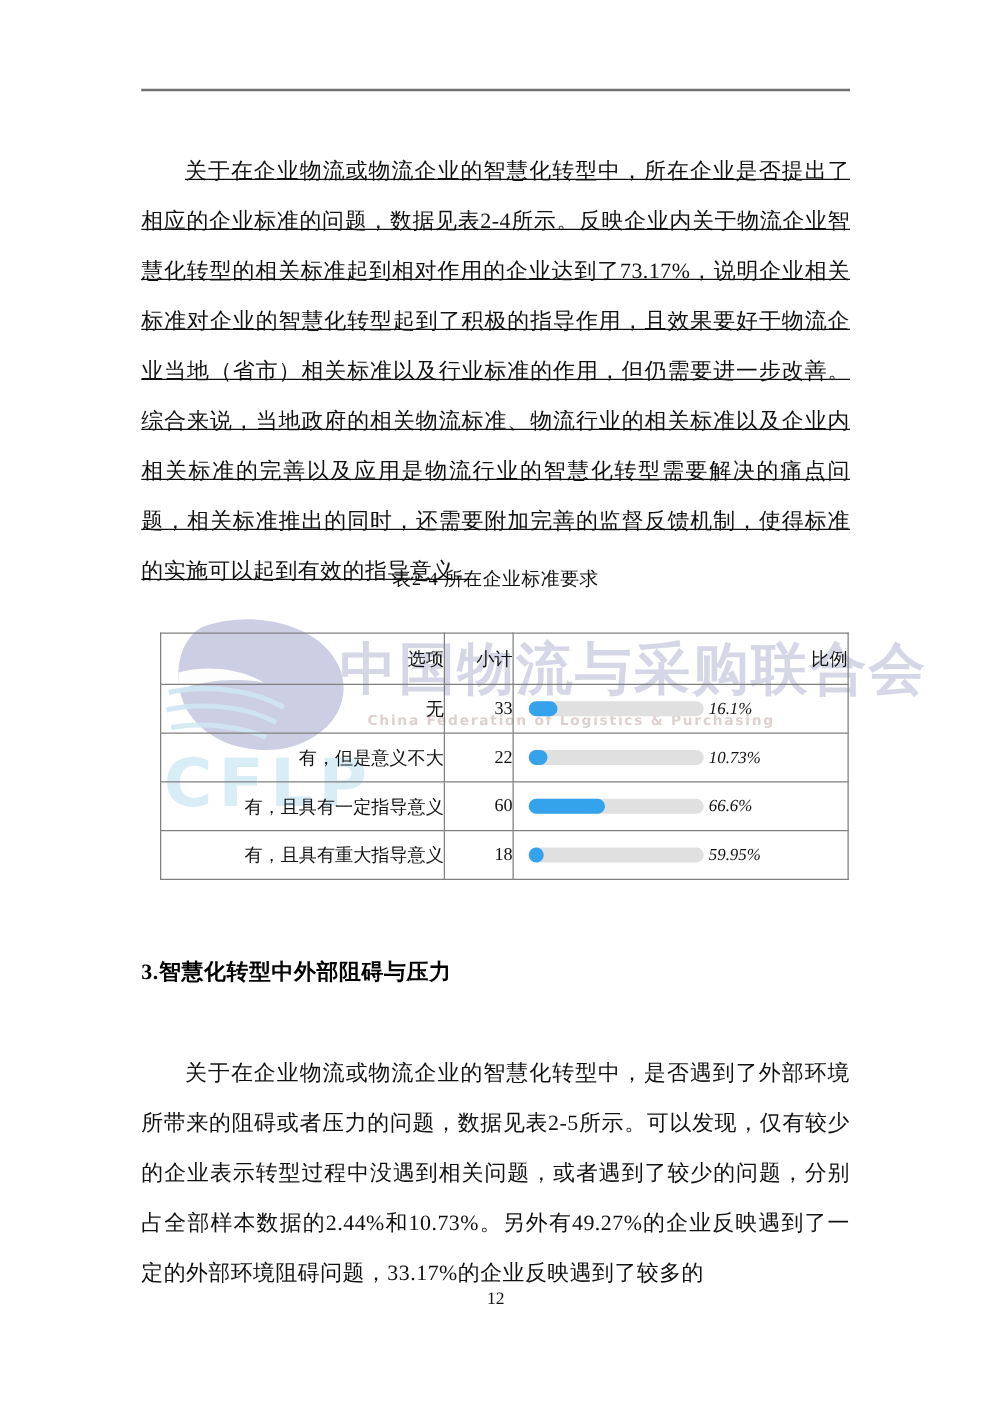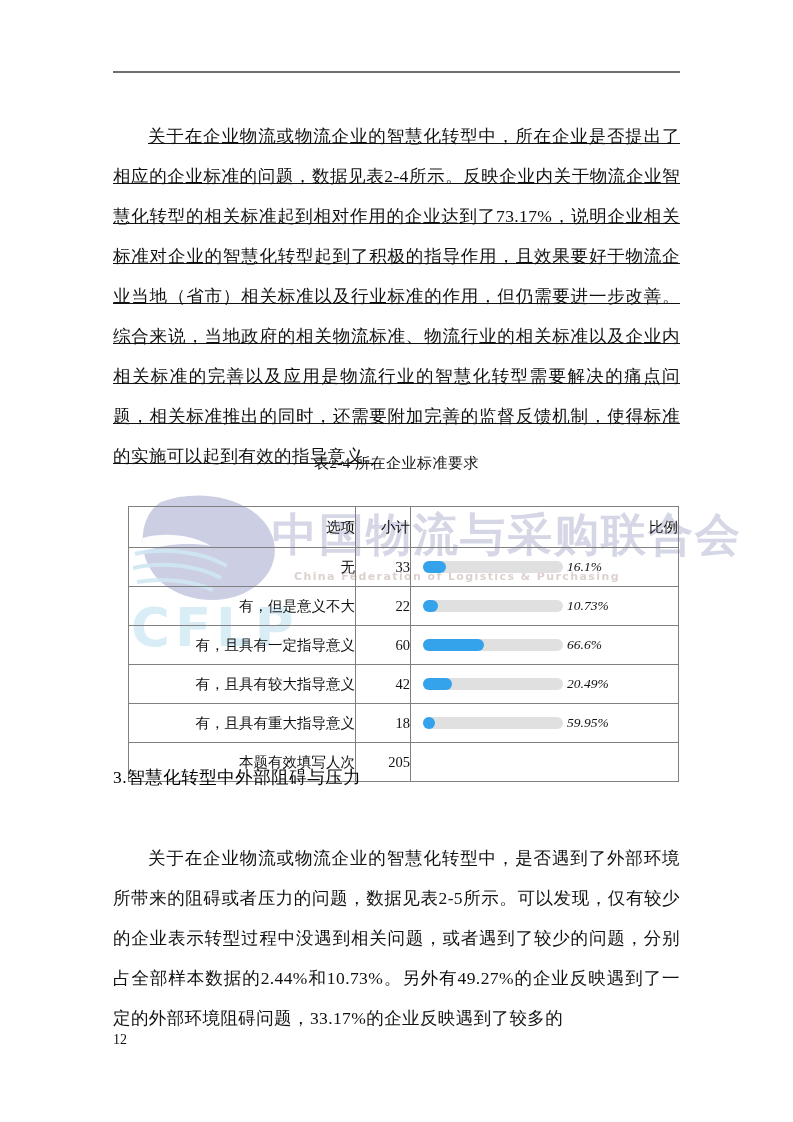--- a/index.html
+++ b/index.html
@@ -169,31 +169,32 @@
     color: #111;
     white-space: nowrap;
     font-style: italic;
   }
 
   .section-heading {
     position: absolute;
     left: 113px;
     top: 765px;
     font-size: 17.5px;
-    font-weight: normal;
+    font-weight: bold;
     letter-spacing: 0.5px;
     color: #000;
     font-family: "Liberation Serif", "DejaVu Serif", serif;
   }
 
   .page-number {
     position: absolute;
     left: 113px;
     top: 1032px;
     width: 567px;
+    text-align: center;
     font-size: 14px;
     color: #111;
   }
 </style>
 </head>
 <body>
 
 <div id="page">
 
   <div id="watermark">
@@ -261,48 +262,31 @@
           <td class="ratio-cell">
             <div class="ratio-wrap">
               <div class="bar-track" style="background: rgb(224, 224, 224);">
                 <div class="bar-fill" style="width: 43.9%; background: rgb(52, 163, 236);"></div>
               </div>
               <span class="bar-pct">66.6%</span>
             </div>
           </td>
         </tr>
         <tr>
-          <td>有，且具有较大指导意义</td>
-          <td>42</td>
-          <td class="ratio-cell">
-            <div class="ratio-wrap">
-              <div class="bar-track" style="background: rgb(224, 224, 224);">
-                <div class="bar-fill" style="width: 20.49%; background: rgb(52, 163, 236);"></div>
-              </div>
-              <span class="bar-pct">20.49%</span>
-            </div>
-          </td>
-        </tr>
-        <tr>
           <td>有，且具有重大指导意义</td>
           <td>18</td>
           <td class="ratio-cell">
             <div class="ratio-wrap">
               <div class="bar-track" style="background: rgb(224, 224, 224);">
                 <div class="bar-fill" style="width: 8.78%; background: rgb(52, 163, 236);"></div>
               </div>
               <span class="bar-pct">59.95%</span>
             </div>
           </td>
         </tr>
-        <tr>
-          <td>本题有效填写人次</td>
-          <td>205</td>
-          <td class="ratio-cell"></td>
-        </tr>
       </tbody>
     </table>
 
     <div class="section-heading">3.智慧化转型中外部阻碍与压力</div>
 
     <p class="para" id="para-2">关于在企业物流或物流企业的智慧化转型中，是否遇到了外部环境所带来的阻碍或者压力的问题，数据见表2-5所示。可以发现，仅有较少的企业表示转型过程中没遇到相关问题，或者遇到了较少的问题，分别占全部样本数据的2.44%和10.73%。另外有49.27%的企业反映遇到了一定的外部环境阻碍问题，33.17%的企业反映遇到了较多的</p>
 
     <div class="page-number">12</div>
 
   </div>

